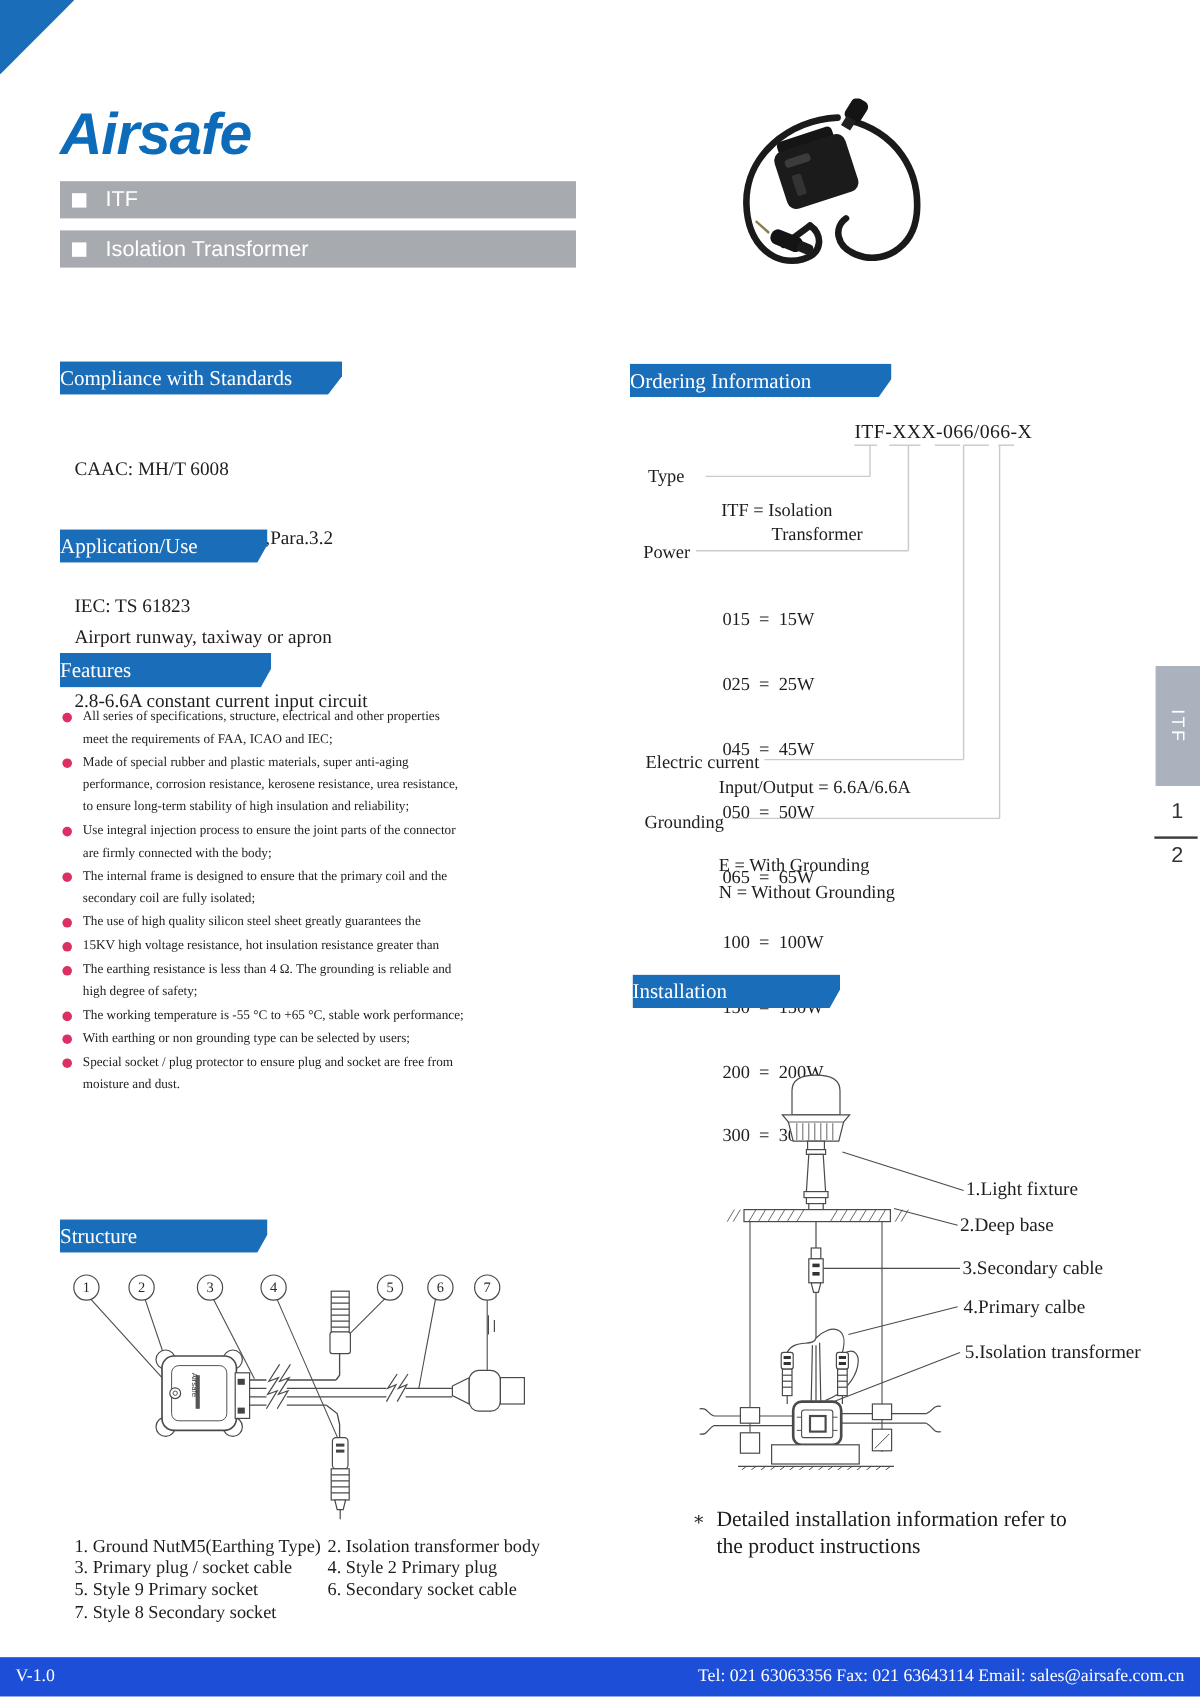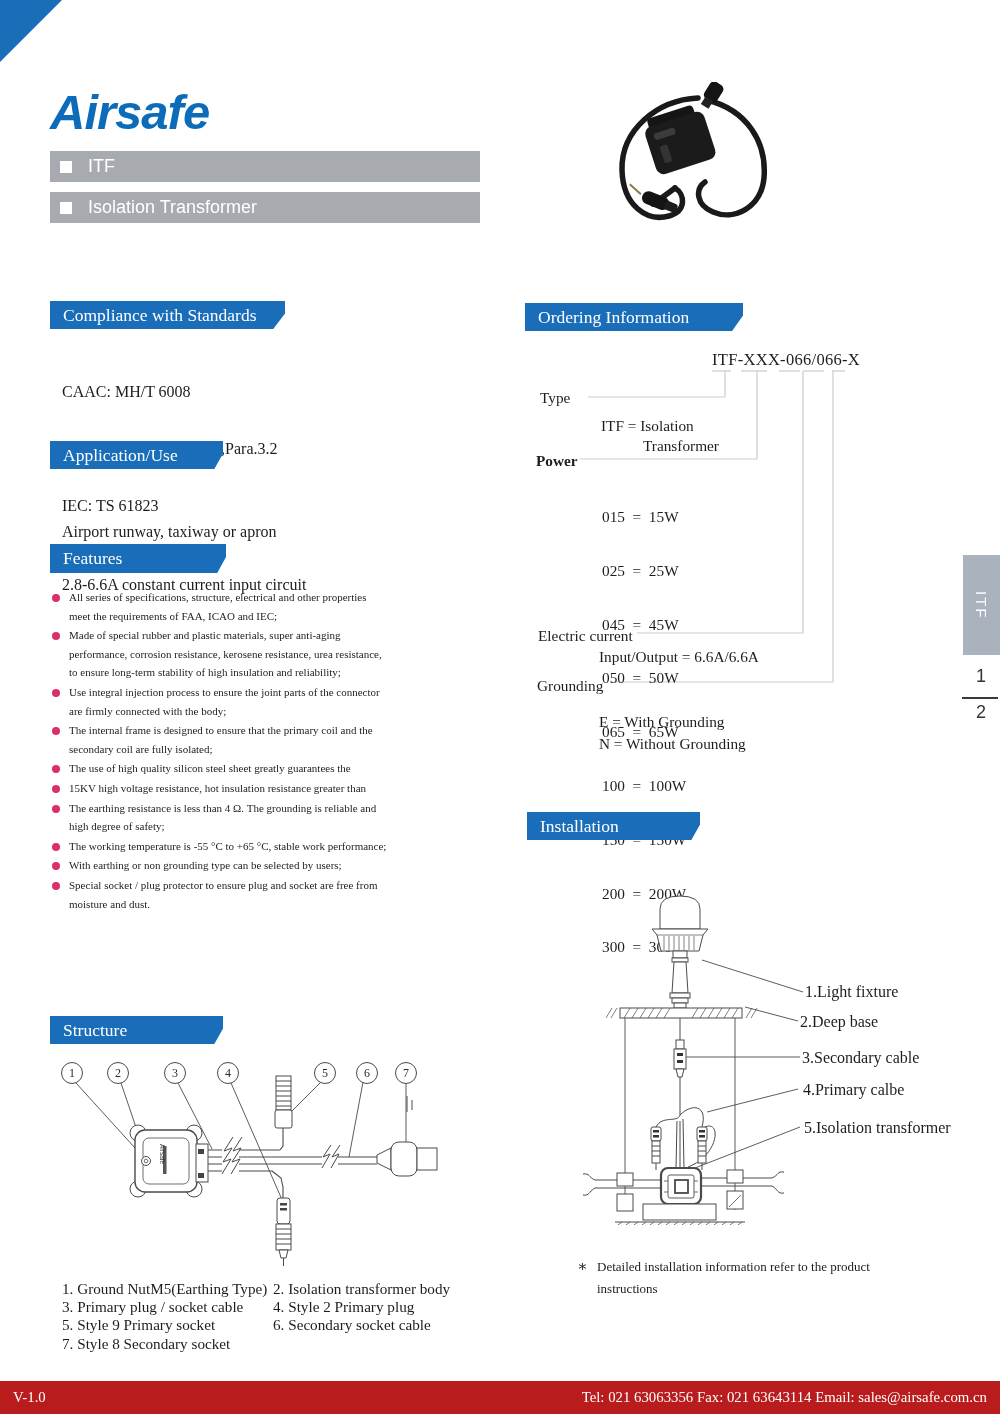--- a/index.html
+++ b/index.html
@@ -12,52 +12,52 @@
   
   .logo{left:50px;top:84px;font-family:"Liberation Sans","DejaVu Sans",sans-serif;
         font-size:49px;font-weight:bold;font-style:italic;color:#0d6cb9;letter-spacing:-1px;}
   
   .graybar{left:50px;width:430px;height:31px;background:#a7aaae;display:flex;align-items:center;}
   .graybar .sq{width:12px;height:12px;background:#ffffff;margin-left:10px;}
   .graybar .gtxt{color:#ffffff;font-family:"Liberation Sans","DejaVu Sans",sans-serif;
                  font-size:18px;margin-left:16px;white-space:nowrap;}
   
   .banner{height:28px;background:#1a6db8;color:#ffffff;font-size:17.5px;
-          display:flex;align-items:center;padding-left:13px;box-sizing:border-box;
+          display:flex;align-items:center;box-sizing:border-box;
           clip-path:polygon(0 0,100% 0,100% 45%,95% 100%,0 100%);}
   
   .tlist{font-size:16px;line-height:19px;white-space:pre;}
   .applist{font-size:16px;line-height:17.5px;white-space:pre;}
   
   .features{left:52px;top:588px;width:468px;}
   .feat{position:relative;padding-left:17px;margin-bottom:1px;}
   .feat .dot{position:absolute;left:0;top:6px;width:8px;height:8px;border-radius:50%;background:#dc2f63;}
   .fl{font-size:11px;line-height:18.6px;white-space:nowrap;}
   
   .parts{left:62px;top:1280px;display:grid;grid-template-columns:211px auto;
          font-size:15.2px;line-height:18.2px;white-space:nowrap;}
   
   .otree{left:520px;top:340px;width:480px;height:420px;}
   .otree .lbl{position:absolute;font-size:15.3px;white-space:pre;}
   .pn{position:absolute;left:192px;top:10px;font-size:16.5px;letter-spacing:.3px;white-space:nowrap;}
   .prow{line-height:17.8px;}
   
   .callout{font-size:16px;white-space:nowrap;}
-  .note{left:597px;top:1256px;width:315px;font-size:13px;line-height:21.5px;}
+  .note{left:597px;top:1256px;width:315px;font-size:18px;line-height:21.5px;}
   .notemark{left:577px;top:1257px;font-size:15.3px;}
   
   .sidetab{left:963px;top:555px;width:37px;height:100px;background:#a9b2bd;display:flex;
            align-items:center;justify-content:center;}
   .sidetab span{writing-mode:vertical-rl;color:#ffffff;letter-spacing:2px;
                 font-family:"Liberation Sans","DejaVu Sans",sans-serif;font-size:15px;}
   .pgnum{left:962px;width:38px;text-align:center;font-family:"Liberation Sans","DejaVu Sans",sans-serif;
          font-size:18px;color:#333;}
   .pgline{left:962px;top:697px;width:36px;border-top:2px solid #3a3a3a;}
   
-  .footer{left:0;top:1381px;width:1000px;height:33px;background:#b91c1c;color:#ffffff;
+  .footer{left:0;top:1381px;width:1000px;height:33px;background:#1d4ed8;color:#ffffff;
           display:flex;align-items:center;justify-content:space-between;
           padding:0 13px;box-sizing:border-box;font-size:14.8px;white-space:nowrap;}
   svg{display:block;}
   .ln{stroke:#c8cbce;stroke-width:1.2;}
 </style>
 </head>
 <body>
 
 <div class="page">
 
@@ -290,21 +290,21 @@
         <line x1="283" y1="31" x2="283" y2="293"></line>
           <line x1="117" y1="293" x2="283" y2="293"></line>
         <line x1="313" y1="31" x2="313" y2="342"></line>
           <line x1="90" y1="342" x2="313" y2="342"></line>
       </g>
     </svg>
     <div class="pn">ITF-XXX-066/066-X</div>
     <div class="lbl" style="left:20px;top:49px;">Type</div>
     <div class="lbl" style="left:81px;top:77px;">ITF = Isolation</div>
     <div class="lbl" style="left:123px;top:97px;">Transformer</div>
-    <div class="lbl" style="left:16px;top:112px;font-weight:bold;">Power</div>
+    <div class="lbl" style="left:16px;top:112px;">Power</div>
     <div class="lbl" style="left:82px;top:132px;">
       <div class="prow">015  =  15W</div>
       <div class="prow">025  =  25W</div>
       <div class="prow">045  =  45W</div>
       <div class="prow">050  =  50W</div>
       <div class="prow">065  =  65W</div>
       <div class="prow">100  =  100W</div>
       <div class="prow">150  =  150W</div>
       <div class="prow">200  =  200W</div>
       <div class="prow">300  =  300W</div>

